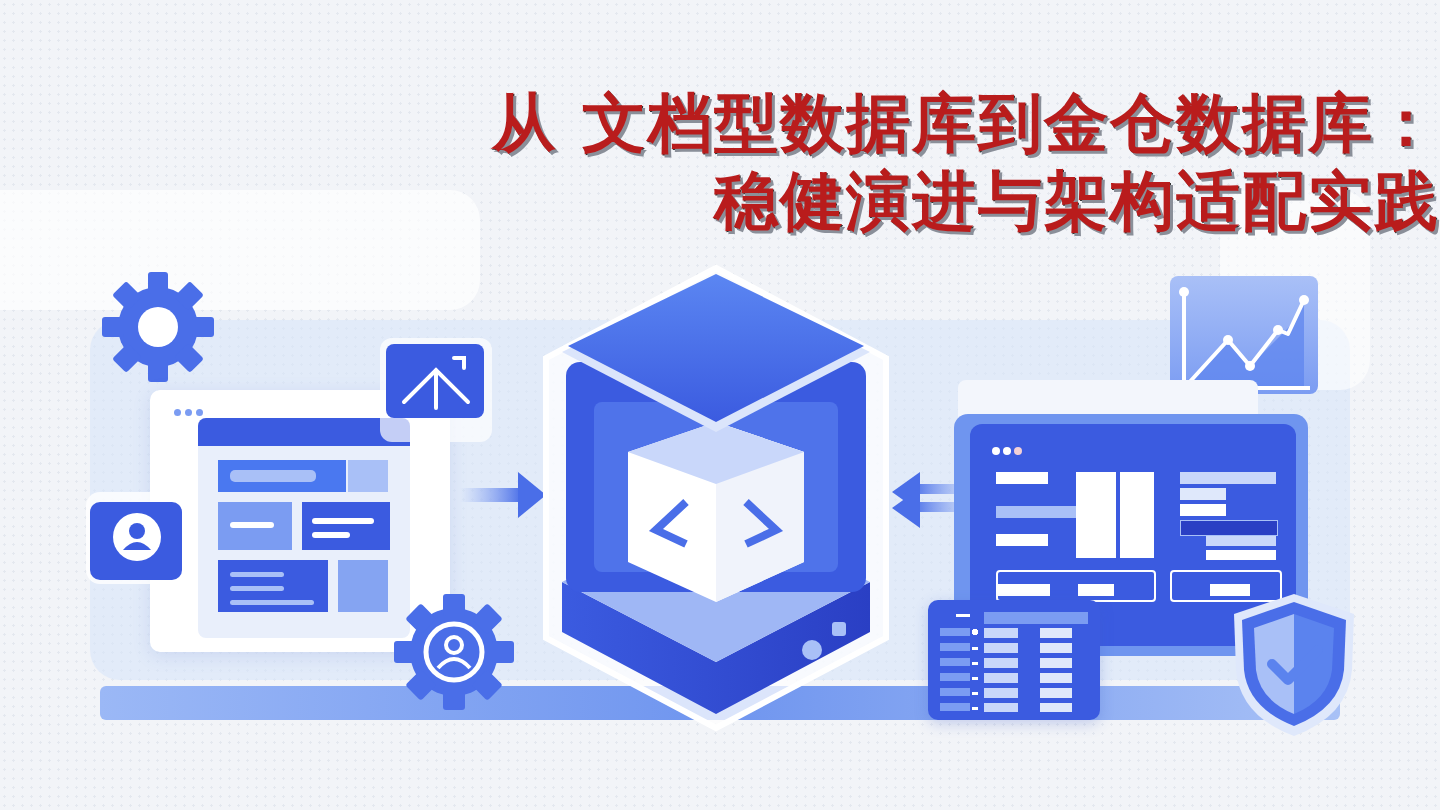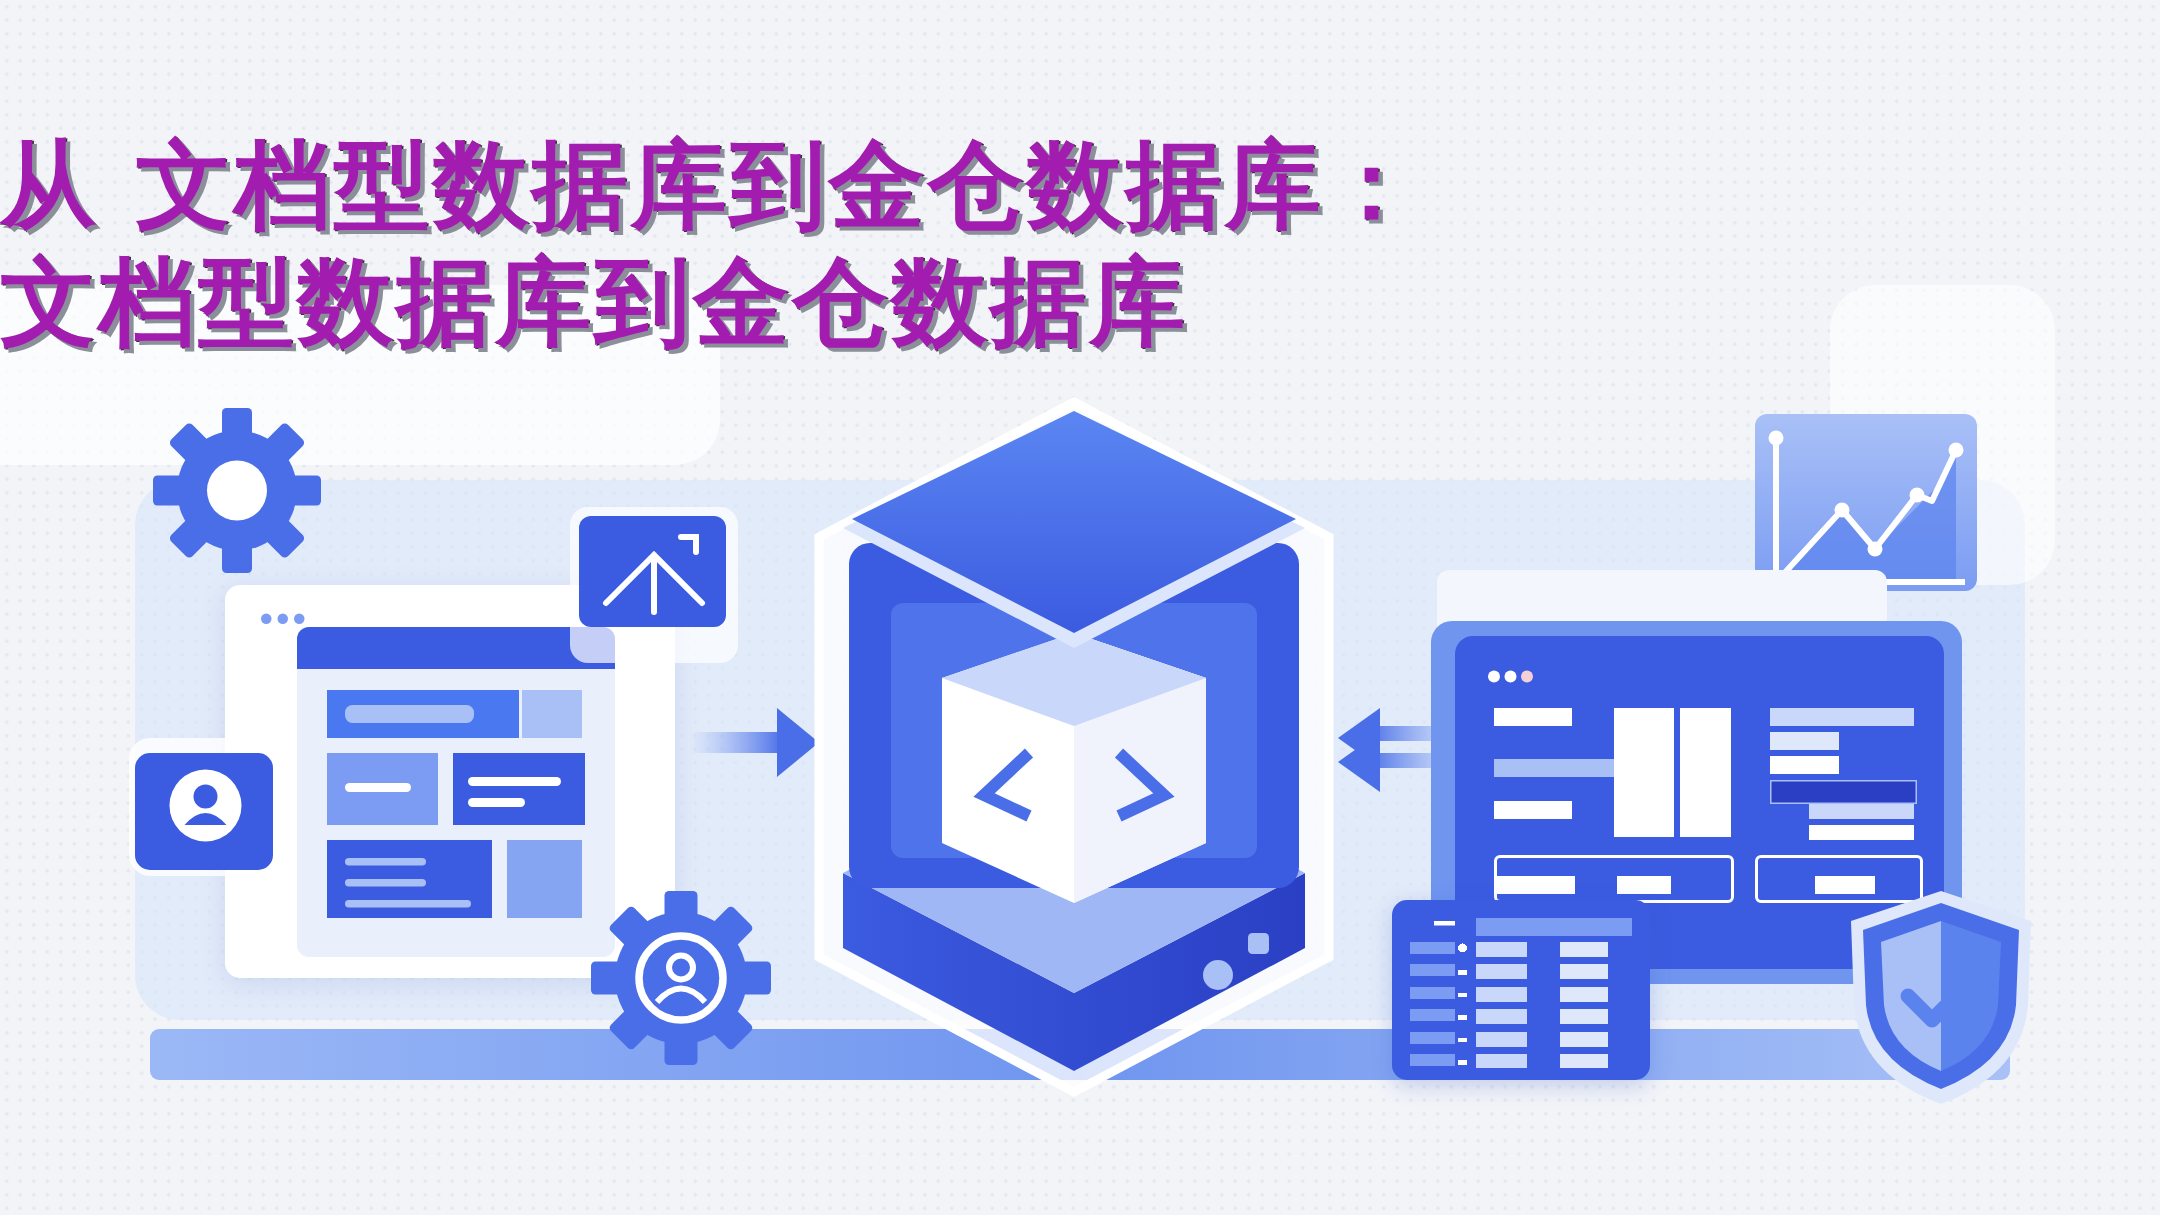--- a/index.html
+++ b/index.html
@@ -2,41 +2,41 @@
 <html><head>
 <meta charset="utf-8">
 <style>
   html,body{margin:0;padding:0;}
   body{width:1440px;height:810px;overflow:hidden;position:relative;
     font-family:"DejaVu Sans",sans-serif;
     background:#f2f4f8;
     background-image:radial-gradient(#e4e8ef 1px, transparent 1.2px);
     background-size:9px 9px;}
   .abs{position:absolute;}
-  .title{position:absolute;left:0;right:0;text-align:left;color:#a21caf;font-weight:900;
+  .title{position:absolute;left:0;right:0;text-align:right;color:#b91c1c;font-weight:900;
     font-family:"DejaVu Sans",sans-serif;letter-spacing:2px;
     text-shadow:3px 3px 0 #8a8f99, 1px 1px 0 #333;}
   .t1{top:80px;font-size:64px;}
   .t2{top:158px;font-size:64px;}
   .blob{position:absolute;border-radius:30px;background:rgba(220,232,250,0.55);}
   .panel{position:absolute;border-radius:16px;}
   .blue{background:#3b5be0;}
   .gear{position:absolute;}
   .cell{position:absolute;background:#fff;}
 </style>
 </head>
 <body>
 
 <div class="blob" style="left:-40px;top:190px;width:520px;height:120px;background:rgba(255,255,255,0.7);"></div>
 <div class="blob" style="left:90px;top:320px;width:1260px;height:360px;background:rgba(214,227,250,0.55);"></div>
 <div class="blob" style="left:1220px;top:190px;width:150px;height:200px;background:rgba(255,255,255,0.6);"></div>
 <div class="abs" style="left:100px;top:686px;width:1240px;height:34px;border-radius:6px;background:linear-gradient(90deg,#9bb8f6,#6f95ef,#a8c1f6);"></div>
 
 <div class="title t1">从 文档型数据库到金仓数据库：</div>
-<div class="title t2">文档型数据库到金仓数据库</div>
+<div class="title t2">稳健演进与架构适配实践</div>
 
 <svg class="gear" style="left:98px;top:268px" width="120" height="118" viewBox="0 0 120 118">
   <g fill="#4a6ee8">
     <circle cx="60" cy="59" r="40"></circle>
     <g>
       <rect x="50" y="4" width="20" height="22" rx="3"></rect>
       <rect x="50" y="92" width="20" height="22" rx="3"></rect>
       <rect x="4" y="49" width="22" height="20" rx="3"></rect>
       <rect x="94" y="49" width="22" height="20" rx="3"></rect>
       <rect x="50" y="4" width="20" height="22" rx="3" transform="rotate(45 60 59)"></rect>

